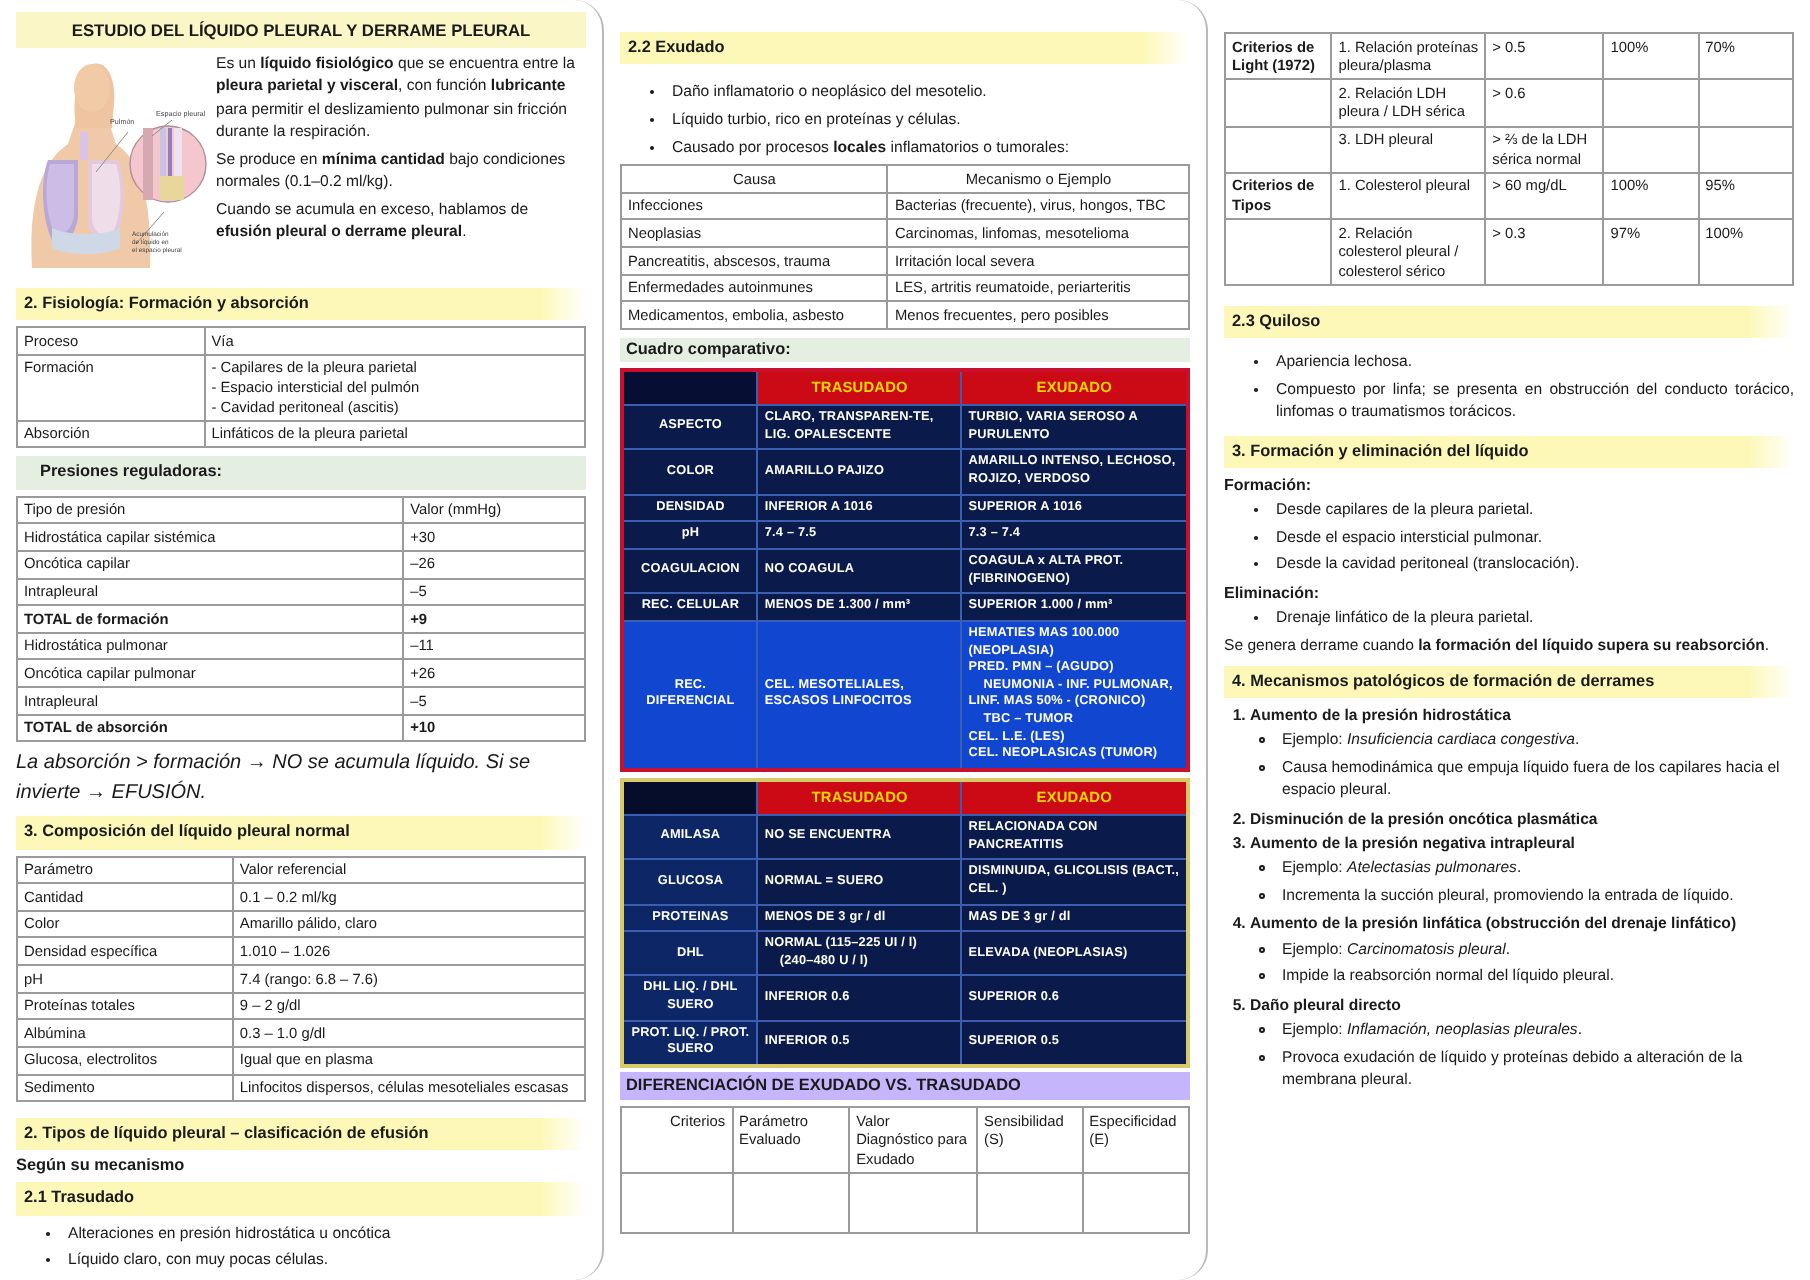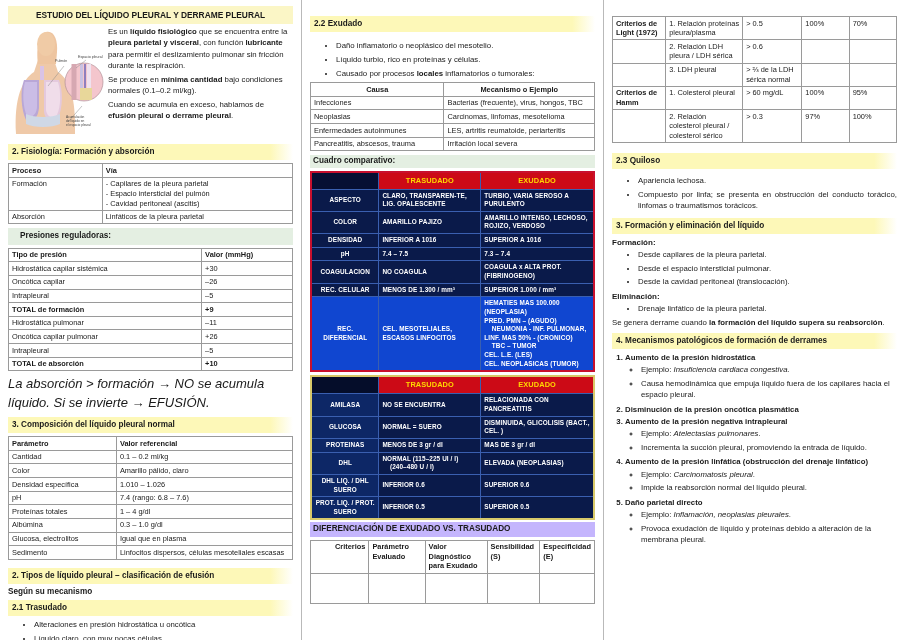--- a/index.html
+++ b/index.html
@@ -9,20 +9,21 @@
     background: #ffffff;
     font-family: "Liberation Sans", sans-serif;
     color: #1a1a1a;
     overflow: hidden;
   }
   .page { display: flex; width:905px; height:640px; }
   .col {
     position: relative;
     padding: 6px 8px 0 8px;
     overflow: hidden;
+    border-radius: 15px;
   }
   .col1 { width: 302px; border-right: 1px solid #b9b9b9; }
   .col2 { width: 302px; border-right: 1px solid #b9b9b9; }
   .col3 { width: 301px; }
 
   .hl {            
     background: #c4b5fd;
     font-weight: bold;
     font-size: 8.2px;
     padding: 3px 4px 3px 4px;
@@ -57,21 +58,21 @@
   ol > li > ul { font-weight:normal; padding-left:16px; margin:1px 0 3px 0;}
 
   table.g { border-collapse: collapse; width: 100%; margin: 2px 0 4px 0; }
   table.g th, table.g td {
     border: 1px solid #9a9a9a;
     font-size: 7.4px;
     padding: 1.5px 3px;
     vertical-align: top;
     line-height:1.3;
   }
-  table.g th { font-weight: bold; text-align:left; }
+  table.g th { font-weight: normal; text-align:left; }
   table.g td.b { font-weight:bold; }
   table.g td.c, table.g th.c { text-align:center; }
 
   
   .fig { float:left; width: 96px; height: 112px; margin: 0 4px 2px 0; position:relative; }
 
   
   .ct { border-collapse: collapse; width:100%; margin:1px 0 0 0; background:#0a1a4a;
         border:2px solid #c8102e; }
   .ct td, .ct th {
@@ -212,21 +213,21 @@
             <td>Intrapleural</td>
             <td>–5</td>
           </tr>
           <tr>
             <td class="b">TOTAL de absorción</td>
             <td class="b">+10</td>
           </tr>
         </tbody>
     </table>
 
-    <p style="font-style:italic;font-size:13px;margin:1px 0 2px 0">La absorción &gt; formación → NO se acumula líquido. Si se invierte → EFUSIÓN.</p>
+    <p style="font-style:italic;font-size:10px;margin:1px 0 2px 0">La absorción &gt; formación → NO se acumula líquido. Si se invierte → EFUSIÓN.</p>
 
     <div class="hl soft">3. Composición del líquido pleural normal</div>
 
     <table class="g">
       <thead>
           <tr>
         <th style="width:38%">Parámetro</th>
         <th>Valor referencial</th>
       </tr>
         </thead>
@@ -242,21 +243,21 @@
           <tr>
             <td>Densidad específica</td>
             <td>1.010 – 1.026</td>
           </tr>
           <tr>
             <td>pH</td>
             <td>7.4 (rango: 6.8 – 7.6)</td>
           </tr>
           <tr>
             <td>Proteínas totales</td>
-            <td>1 – 4 g/dl</td>
+            <td>9 – 2 g/dl</td>
           </tr>
           <tr>
             <td>Albúmina</td>
             <td>0.3 – 1.0 g/dl</td>
           </tr>
           <tr>
             <td>Glucosa, electrolitos</td>
             <td>Igual que en plasma</td>
           </tr>
           <tr>
@@ -307,26 +308,30 @@
       <tbody>
           <tr>
             <td>Infecciones</td>
             <td>Bacterias (frecuente), virus, hongos, TBC</td>
           </tr>
           <tr>
             <td>Neoplasias</td>
             <td>Carcinomas, linfomas, mesotelioma</td>
           </tr>
           <tr>
+            <td>Pancreatitis, abscesos, trauma</td>
+            <td>Irritación local severa</td>
+          </tr>
+          <tr>
             <td>Enfermedades autoinmunes</td>
             <td>LES, artritis reumatoide, periarteritis</td>
           </tr>
           <tr>
-            <td>Pancreatitis, abscesos, trauma</td>
-            <td>Irritación local severa</td>
+            <td>Medicamentos, embolia, asbesto</td>
+            <td>Menos frecuentes, pero posibles</td>
           </tr>
         </tbody>
     </table>
 
     <div class="hl green" style="padding:1px 3px">Cuadro comparativo:</div>
 
     <table class="ct">
       <thead>
           <tr>
         <th class="hdr blank" style="width:24%"></th>
@@ -458,21 +463,21 @@
             <td></td>
           </tr>
           <tr>
             <td class="b"></td>
             <td>3. LDH pleural</td>
             <td>&gt; ⅔ de la LDH sérica normal</td>
             <td></td>
             <td></td>
           </tr>
           <tr>
-            <td class="b">Criterios de Hamm</td>
+            <td class="b">Criterios de Tipos</td>
             <td>1. Colesterol pleural</td>
             <td>&gt; 60 mg/dL</td>
             <td>100%</td>
             <td>95%</td>
           </tr>
           <tr>
             <td class="b"></td>
             <td>2. Relación colesterol pleural / colesterol sérico</td>
             <td>&gt; 0.3</td>
             <td>97%</td>
@@ -513,19 +518,19 @@
           </ul></li>
         <li><span>Disminución de la presión oncótica plasmática</span></li>
         <li><span>Aumento de la presión negativa intrapleural</span><ul>
             <li>Ejemplo: <i>Atelectasias pulmonares</i>.</li>
             <li>Incrementa la succión pleural, promoviendo la entrada de líquido.</li>
           </ul></li>
         <li><span>Aumento de la presión linfática (obstrucción del drenaje linfático)</span><ul>
             <li>Ejemplo: <i>Carcinomatosis pleural</i>.</li>
             <li>Impide la reabsorción normal del líquido pleural.</li>
           </ul></li>
-        <li><span>Daño parietal directo</span><ul>
+        <li><span>Daño pleural directo</span><ul>
             <li>Ejemplo: <i>Inflamación, neoplasias pleurales</i>.</li>
             <li>Provoca exudación de líquido y proteínas debido a alteración de la membrana pleural.</li>
           </ul></li>
       </ol>
   </div>
 </div>
 
 </body></html>

